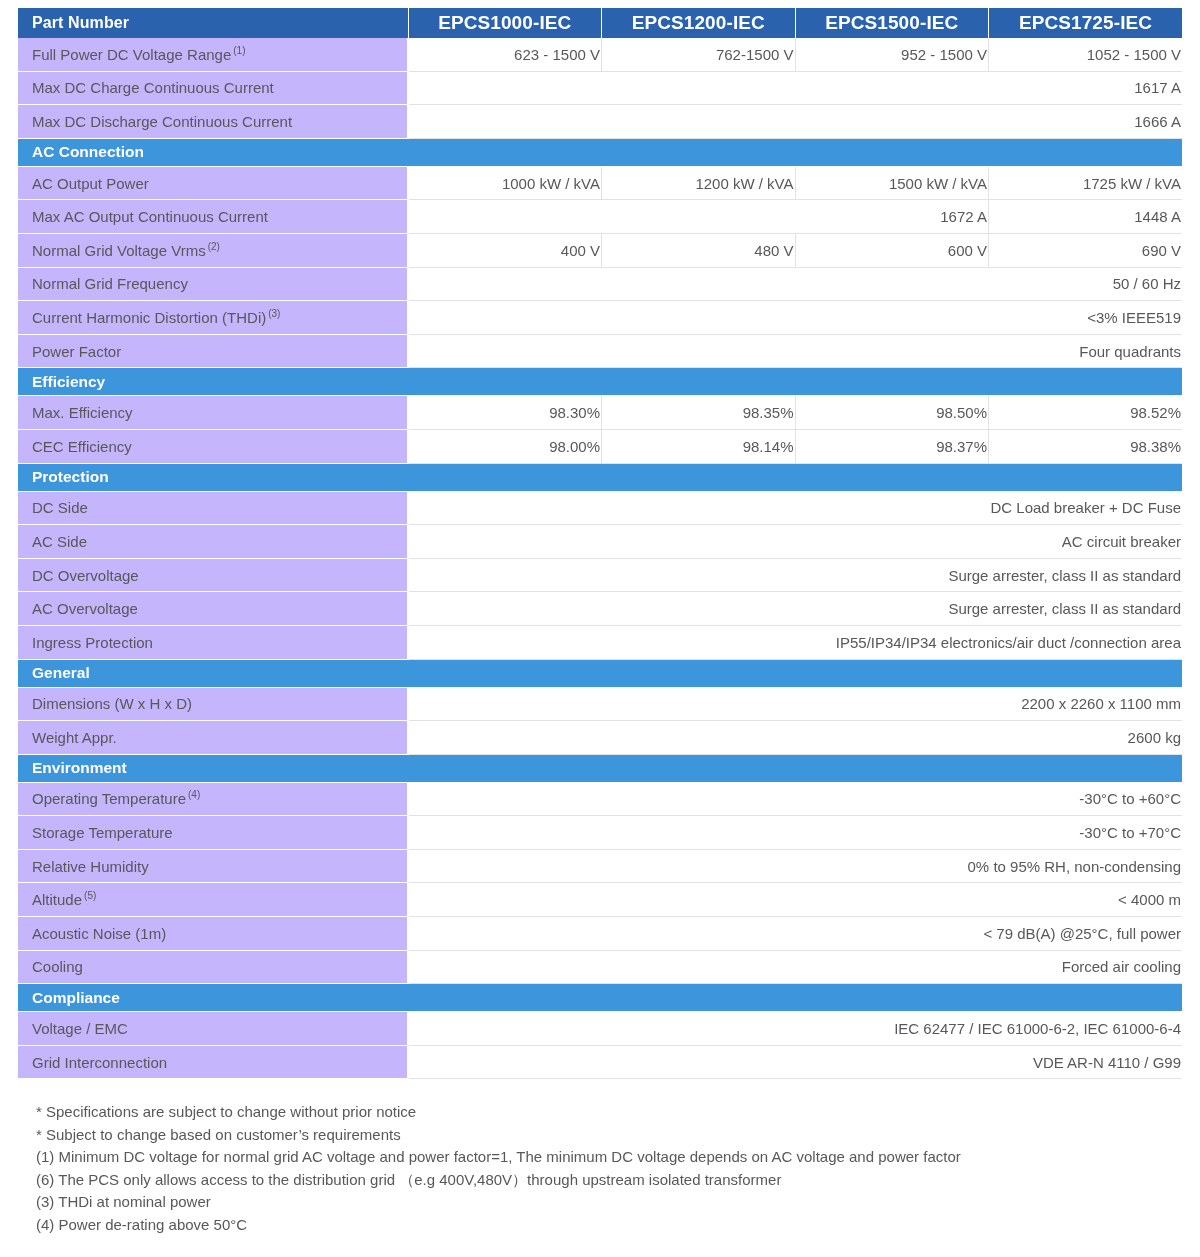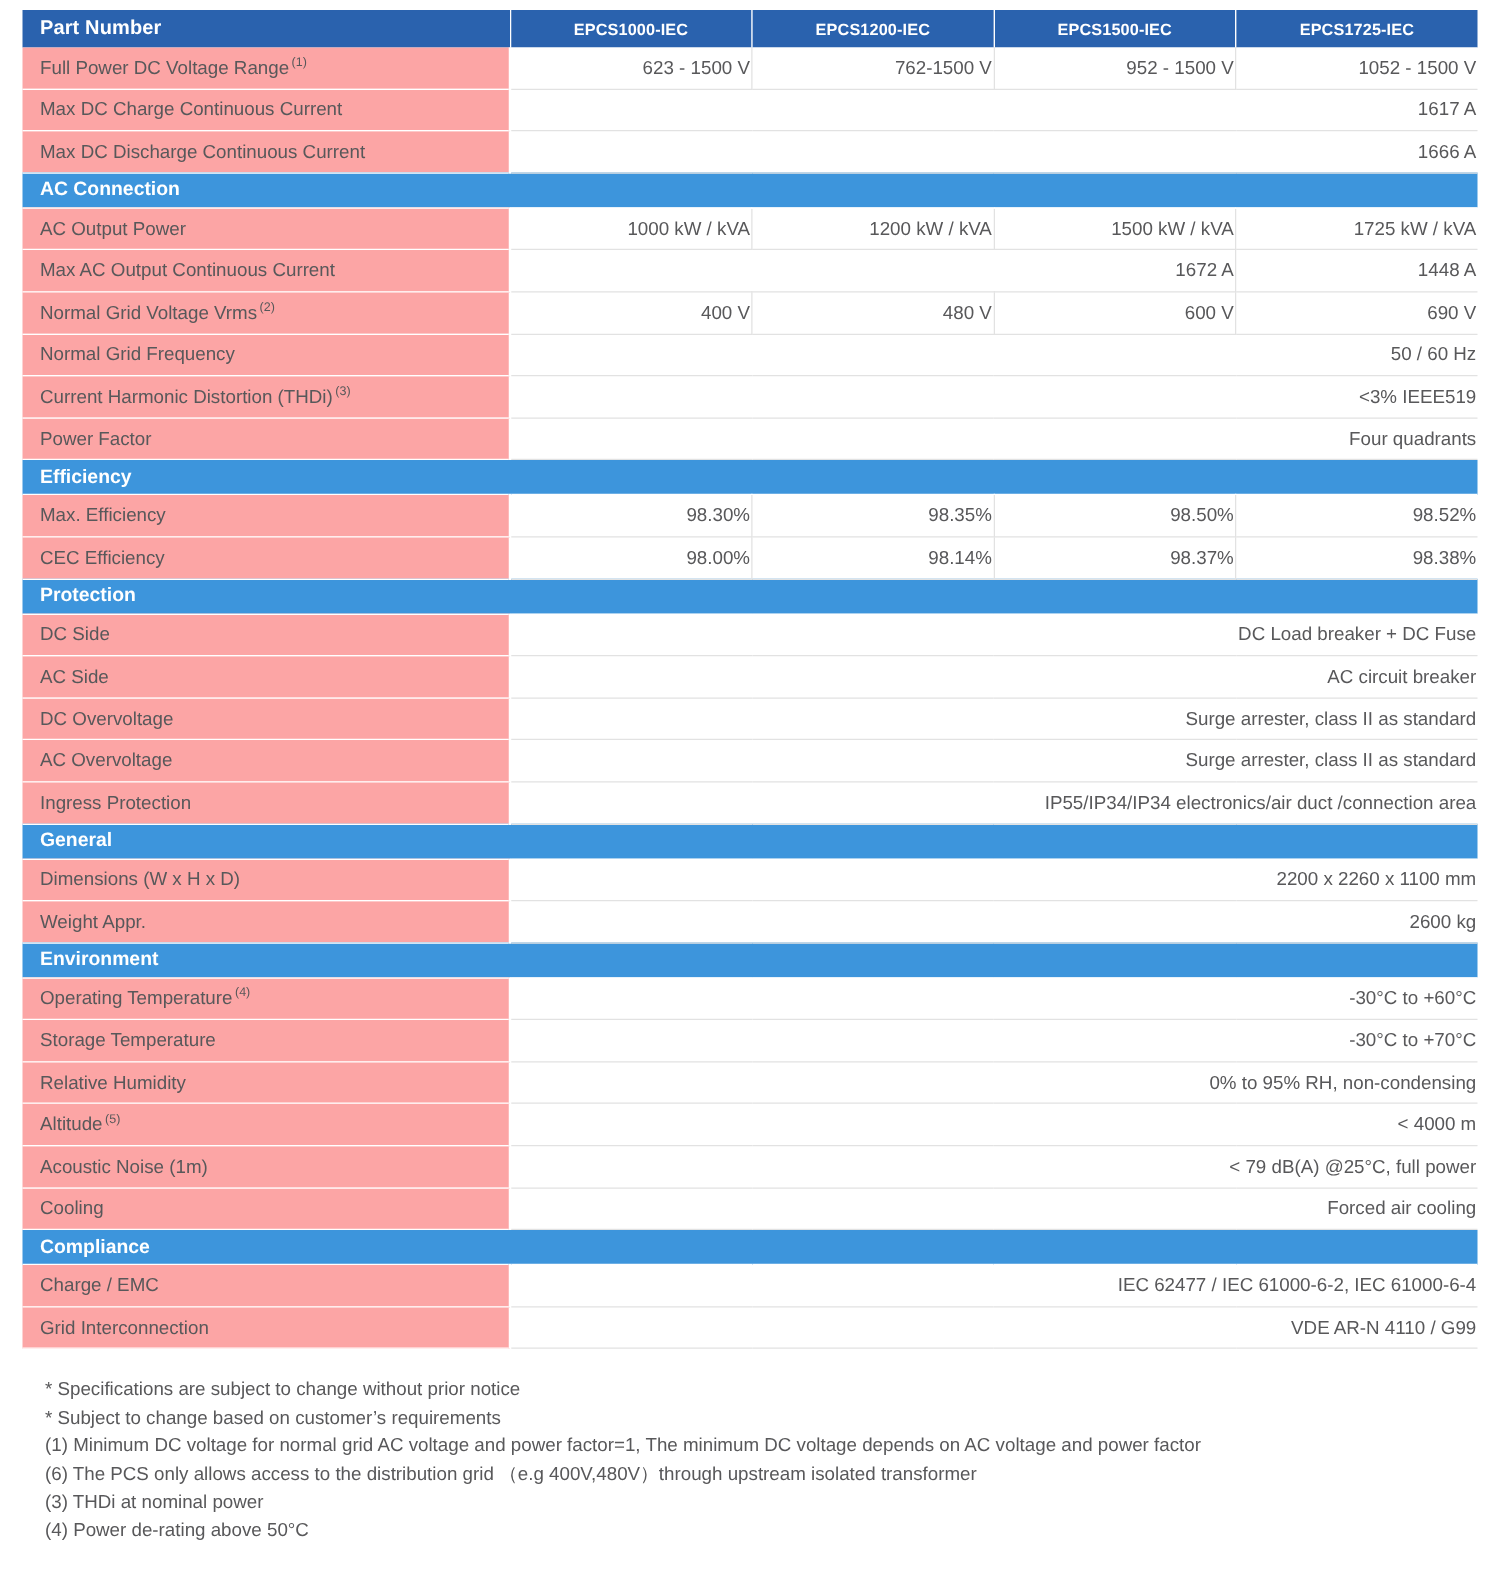--- a/index.html
+++ b/index.html
@@ -28,21 +28,21 @@
     font-size: 15px;
   }
   table.spec col.c-label { width: 390px; }
   table.spec col.c-val   { width: 193.5px; }
 
   
   tr.head th {
     background: #2a62ae;
     color: #ffffff;
     font-weight: bold;
-    font-size: 13px;
+    font-size: 19px;
     height: 30px;
     padding: 0 0 0 0;
     border-right: 1px solid #ffffff;
     text-align: center;
     vertical-align: middle;
     letter-spacing: 0.1px;
   }
   tr.head th.lbl {
     text-align: left;
     padding-left: 14px;
@@ -64,21 +64,21 @@
 
   
   tr.data td {
     height: 30.6px;
     vertical-align: middle;
     border-bottom: 1px solid #e2e2e2;
     font-size: 15px;
     color: #58585a;
   }
   tr.data td.lbl {
-    background: #fca5a5;
+    background: #c4b5fd;
     padding-left: 14px;
     text-align: left;
     border-right: 2px solid #ffffff;
     border-bottom: 1px solid #ffffff;
   }
   tr.data td.val {
     background: #ffffff;
     text-align: right;
     border-right: 1px solid #e2e2e2;
   }
@@ -246,21 +246,21 @@
           <td class="val" colspan="4">&lt; 79 dB(A) @25°C, full power</td>
         </tr>
         <tr class="data">
           <td class="lbl"><span>Cooling</span></td>
           <td class="val" colspan="4">Forced air cooling</td>
         </tr>
         <tr class="section">
           <td colspan="5">Compliance</td>
         </tr>
         <tr class="data">
-          <td class="lbl"><span>Charge / EMC</span></td>
+          <td class="lbl"><span>Voltage / EMC</span></td>
           <td class="val" colspan="4">IEC 62477 / IEC 61000-6-2, IEC 61000-6-4</td>
         </tr>
         <tr class="data">
           <td class="lbl"><span>Grid Interconnection</span></td>
           <td class="val" colspan="4">VDE AR-N 4110 /  G99</td>
         </tr>
       </tbody>
   </table>
 
   <div class="notes" id="notes">

